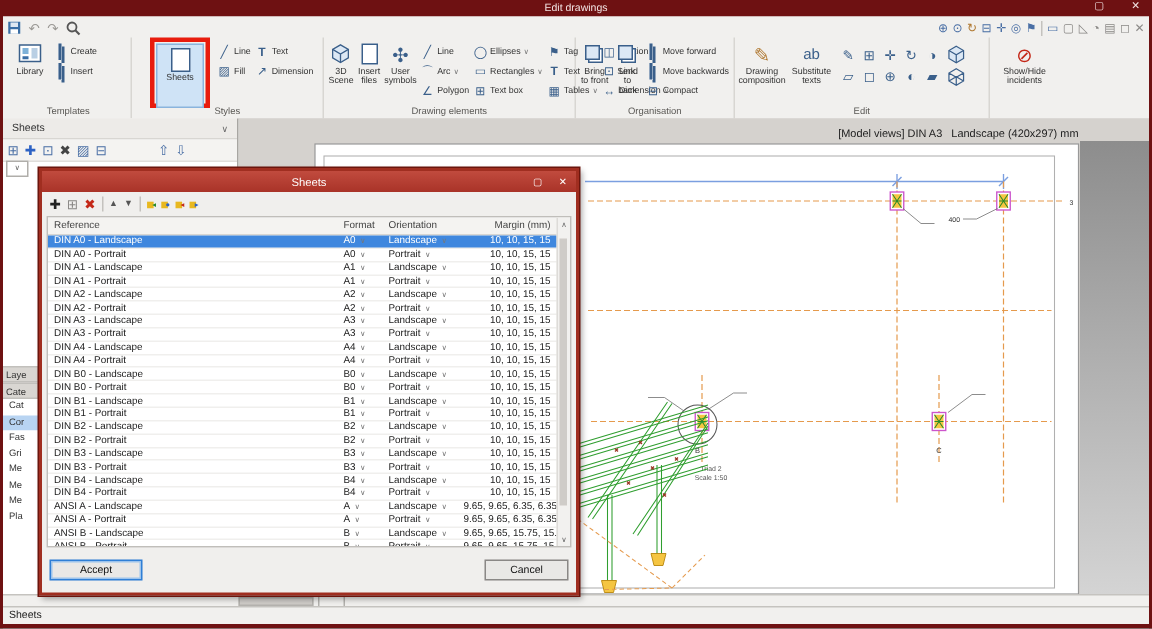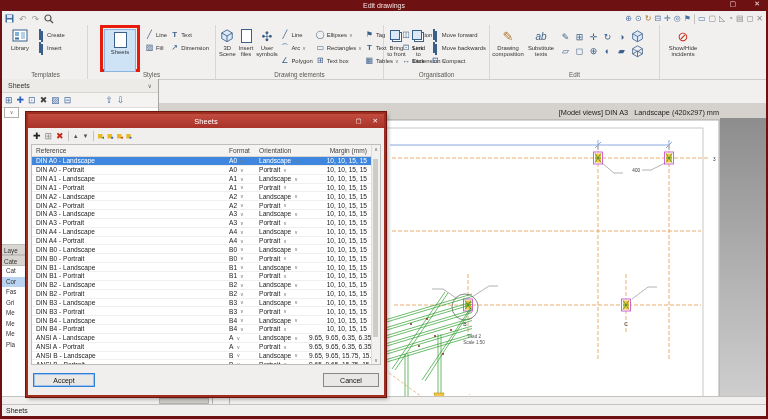--- a/index.html
+++ b/index.html
@@ -40,21 +40,21 @@
   .panel-head .chev{margin-left:auto;font-size:6px;color:#666;}
   .panel-icons{height:14px;display:flex;align-items:center;gap:4px;padding:0 3px;background:#f4f3f1;border-bottom:1px solid #e0dedb;}
   .pic{font-size:9px;color:#4a6fa5;line-height:10px;}
   .pic-gap{width:26px;}
   .combo-chip{position:absolute;left:2px;top:28px;width:13px;height:9px;border:1px solid #b0aeaa;background:#fff;font-size:5px;color:#666;text-align:center;line-height:8px;}
   .sidebar-strip{position:absolute;left:0;top:244px;width:24px;z-index:3;font-size:6.3px;color:#333;}
   .sb-tab{height:11px;line-height:11px;background:#d9d6d2;border:1px solid #c2c0bc;border-left:none;padding-left:2px;box-sizing:border-box;}
   .sb-item{height:10.5px;line-height:10.5px;background:#fff;padding-left:4px;white-space:nowrap;overflow:hidden;}
   .sb-item.sel{background:#b8d4f2;}
   
-  .canvas{position:absolute;left:157px;top:79px;width:609px;height:317px;background:#d5d2ce;z-index:1;overflow:hidden;margin-top:24px;}
+  .canvas{position:absolute;left:157px;top:79px;width:609px;height:317px;background:#d5d2ce;z-index:1;overflow:hidden;}
   .canvas-caption{position:absolute;right:49px;top:5px;font-size:7.3px;color:#222;white-space:pre;}
   .grad-strip{position:absolute;right:1px;top:15px;width:47px;height:302px;background:linear-gradient(#8d8d8d,#d4d4d4);}
   .canvas svg{position:absolute;left:0;top:0;}
   
   .hscroll{position:absolute;left:0;top:396px;width:764px;height:8px;background:#f1f0ee;border-top:1px solid #c5c3bf;z-index:3;box-sizing:border-box;}
   .hthumb{position:absolute;left:157px;top:1px;width:50px;height:6px;background:#cfccc8;border:1px solid #b4b2ae;box-sizing:border-box;}
   .hsep1,.hsep2{position:absolute;top:0;width:1px;height:8px;background:#b4b2ae;}
   .hsep1{left:210px}.hsep2{left:227px}
   .statusbar{position:absolute;left:0;top:404px;width:764px;height:12px;background:#f1f0ee;border-top:1px solid #c5c3bf;
              font-size:7px;color:#222;display:flex;align-items:center;padding-left:4px;box-sizing:border-box;z-index:3;}
@@ -310,21 +310,21 @@
         <div class="rgroup-label">Organisation</div>
       </div>
 
       <div class="rgroup" style="width:170px">
         <div class="bigbtn" style="width:30px">
           <span class="bicon" style="color:#b07830">✎</span>
           <span class="blabel">Drawing
 composition</span>
         </div>
         <div class="bigbtn" style="width:30px">
-          <span class="bicon" style="font-size:10px;font-style:italic">ab</span>
+          <span class="bicon" style="font-size:10px;">ab</span>
           <span class="blabel">Substitute
 texts</span>
         </div>
         <div class="grid2">
             <span class="gic">✎</span>
             <span class="gic">⊞</span>
             <span class="gic">✛</span>
             <span class="gic">↻</span>
             <span class="gic">◑</span>
             <span class="gic">▱</span>

